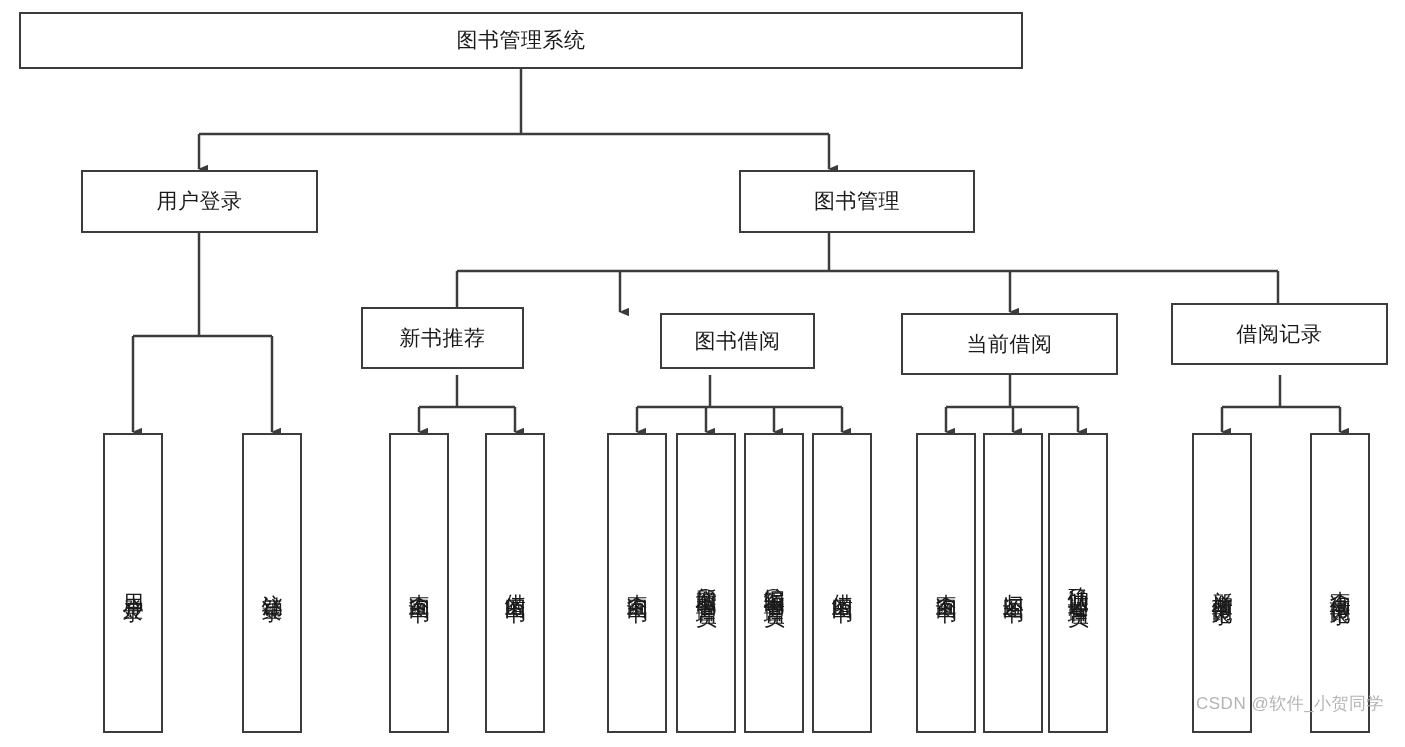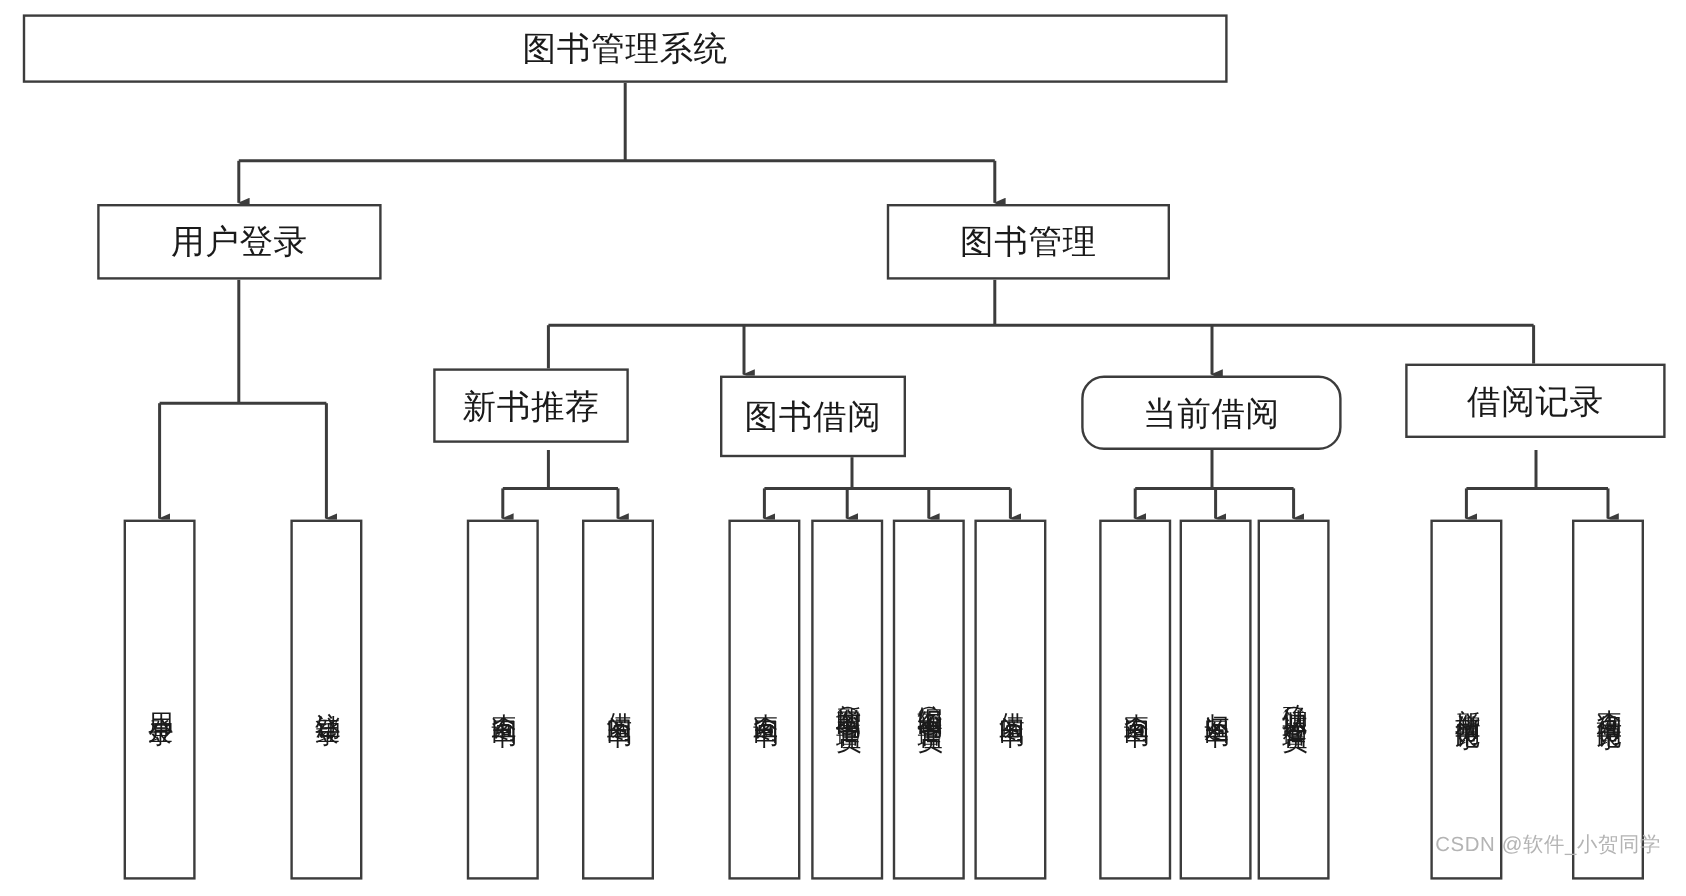--- a/index.html
+++ b/index.html
@@ -28,21 +28,21 @@
     position: absolute;
     box-sizing: border-box;
     background: #ffffff;
     border: 2.5px solid #3c3c3c;
     display: flex;
     align-items: center;
     justify-content: center;
     color: #1a1a1a;
   }
   .node-label {
-    font-size: 28px;
+    font-size: 21px;
     line-height: 1.25;
     letter-spacing: 0.5px;
     white-space: nowrap;
     color: #1a1a1a;
   }
   .node.vertical .node-label {
     writing-mode: vertical-rl;
     text-orientation: upright;
     font-size: 21px;
     letter-spacing: 3px;
@@ -116,24 +116,24 @@
       </div>
       <div class="node" style="left: 81px; top: 170px; width: 237px; height: 63px;">
         <span class="node-label">用户登录</span>
       </div>
       <div class="node" style="left: 739px; top: 170px; width: 236px; height: 63px;">
         <span class="node-label">图书管理</span>
       </div>
       <div class="node" style="left: 361px; top: 307px; width: 163px; height: 62px;">
         <span class="node-label">新书推荐</span>
       </div>
-      <div class="node" style="left: 600px; top: 313px; width: 155px; height: 68px;">
+      <div class="node" style="left: 660px; top: 313px; width: 155px; height: 56px;">
         <span class="node-label">图书借阅</span>
       </div>
-      <div class="node" style="left: 901px; top: 313px; width: 217px; height: 62px; border-radius: 19px;">
+      <div class="node" style="left: 901px; top: 313px; width: 217px; height: 62px;">
         <span class="node-label">当前借阅</span>
       </div>
       <div class="node" style="left: 1171px; top: 303px; width: 217px; height: 62px;">
         <span class="node-label">借阅记录</span>
       </div>
       <div class="node vertical" style="left: 103px; top: 433px; width: 60px; height: 300px;">
         <span class="node-label">用户登录</span>
       </div>
       <div class="node vertical" style="left: 242px; top: 433px; width: 60px; height: 300px;">
         <span class="node-label">注销登录</span>

